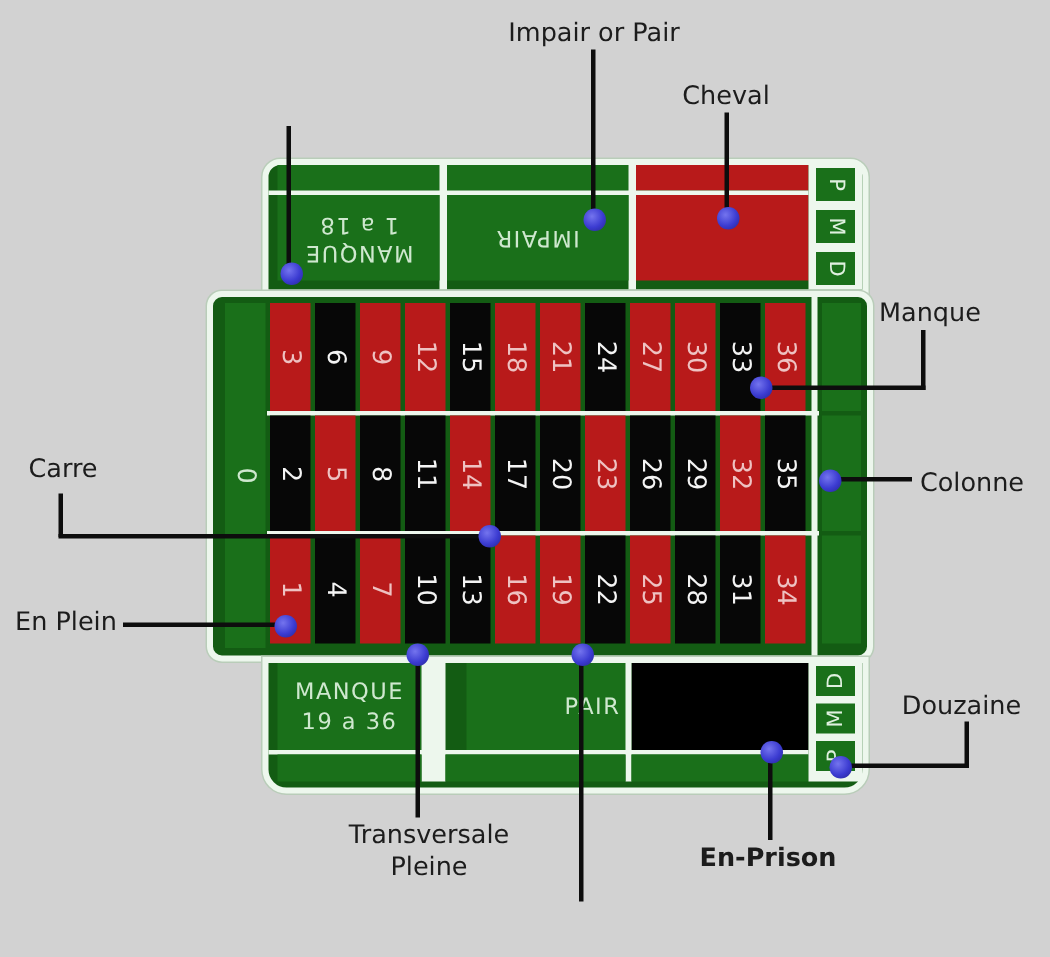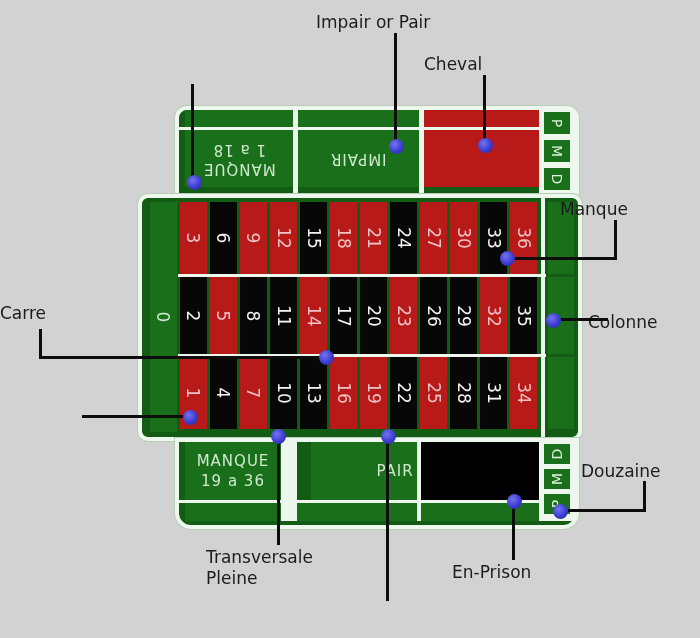--- a/index.html
+++ b/index.html
@@ -32,21 +32,21 @@
   .ncell.black{background:var(--black);}
   .ncell span{display:block;transform:rotate(90deg);font-size:17px;}
   .ncell.red span{color:var(--rednum);}
   .ncell.black span{color:#f4f4f4;}
   .colcell{position:absolute;left:406px;width:26px;background:var(--cellgreen);}
   #zero-cell{left:8px;top:4px;width:27px;height:230px;}
   #zero-cell span{display:block;transform:rotate(90deg);color:var(--palegreen);font-size:17px;}
   .annline{position:absolute;background:#0d0d0d;z-index:5;}
   .dot{position:absolute;width:15px;height:15px;border-radius:50%;z-index:6;
        background:radial-gradient(circle at 38% 35%, #7474ee 0%, var(--dot) 55%, #25258f 100%);}
-  .lbl{position:absolute;color:var(--ink);font-size:17px;text-align:left;z-index:4;line-height:21px;}
+  .lbl{position:absolute;color:var(--ink);font-size:17px;text-align:center;z-index:4;line-height:21px;}
 </style>
 </head>
 <body>
 
 <div id="stage">
 
   <div class="section" id="sec-top">
 
     <div class="cell" style="left:6px;top:0;width:108px;height:17px;"></div>
     <div class="cell" style="left:119px;top:0;width:121px;height:17px;"></div>
@@ -267,17 +267,18 @@
   <div class="dot" style="left:271px;top:429px;"></div>
   <div class="dot" style="left:381px;top:429px;"></div>
   <div class="dot" style="left:507px;top:494px;"></div>
   <div class="dot" style="left:553px;top:504px;"></div>
 
   <div class="lbl" style="left:316px;top:12px;width:160px;">Impair or Pair</div>
   <div class="lbl" style="left:424px;top:54px;width:120px;">Cheval</div>
   <div class="lbl" style="left:560px;top:199px;width:120px;">Manque</div>
   <div class="lbl" style="left:588px;top:312px;width:120px;">Colonne</div>
   <div class="lbl" style="left:0;top:303px;width:84px;">Carre</div>
+  <div class="lbl" style="left:0;top:405px;width:88px;">En Plein</div>
   <div class="lbl" style="left:206px;top:547px;width:160px;">Transversale Pleine</div>
-  <div class="lbl" style="left:452px;top:562px;width:120px;">En-Prison</div>
+  <div class="lbl" style="left:452px;top:562px;width:120px;font-weight:bold;">En-Prison</div>
   <div class="lbl" style="left:581px;top:461px;width:120px;">Douzaine</div>
 
 </div>
 
 </body></html>

